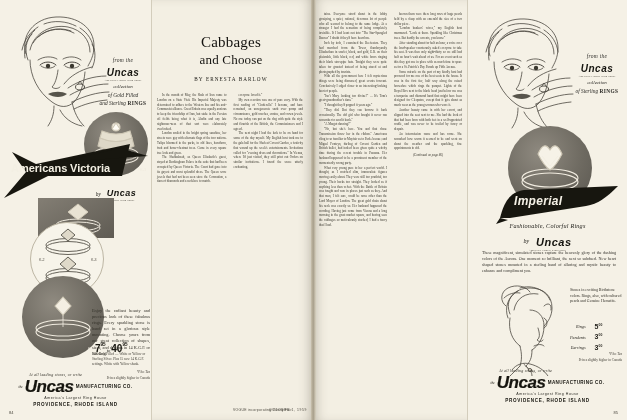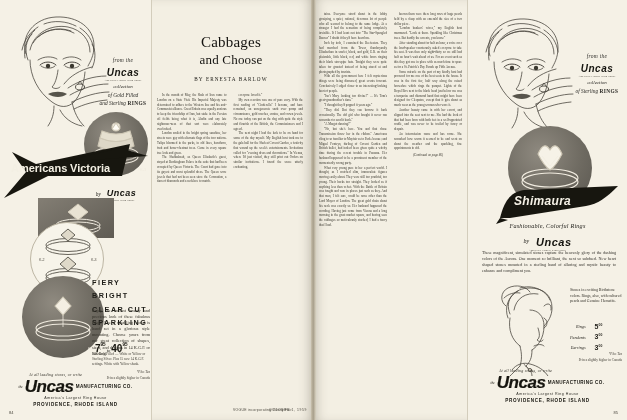--- a/index.html
+++ b/index.html
@@ -270,25 +270,20 @@
           <g stroke="#f0ebdf" fill="none" stroke-width="1.1">
             <ellipse cx="41" cy="52" rx="27" ry="8"></ellipse>
             <ellipse cx="41" cy="56" rx="27" ry="8"></ellipse>
             <path d="M33 30 l8 -9 l8 9 l-8 9 z" fill="#f4efe3" stroke="#cfc8b6"></path>
             <path d="M41 39 l0 12" stroke-width=".8"></path>
           </g>
           <text x="66" y="74" font-size="4" fill="#efeade" font-family="Liberation Sans, sans-serif">K-4</text>
         </svg>
       </div>
 
-      <div class="adtext fiery" style="left:92px; top:276px; width:60px;">
-        <div>FIERY BRIGHT</div>
-        <div>CLEAR CUT</div>
-        <div>SPARKLING</div>
-      </div>
 
       <div class="adtext adbody" style="left:92px; top:308px; width:58px;">Enjoy the radiant beauty and precious look of these fabulous rings. Every sparkling stone is hand set in a glorious style mounting. Choose yours from our great collection of shapes, sizes, and designs in 14 K.G.F. or Sterling.</div>
 
       <div class="adtext price-line" style="left:95px; top:338px;">
         <span class="big">7</span><span class="sup">95</span><span class="to">to</span><span class="big">40</span><span class="sup">95</span>
       </div>
 
       <div class="adtext footnote" style="left:92px; top:352px; width:58px;">14K Gold Filled — White or Yellow or Sterling Silver. Plus 15 new 14 K.G.F. settings. White with Yellow shank.</div>
       <div class="adtext footnote" style="left:108px; top:370px; width:42px; text-align:right; font-style:italic;">*Plus Tax</div>
       <div class="adtext footnote" style="left:96px; top:376px; width:54px; text-align:right;">Prices slightly higher in Canada</div>
@@ -415,21 +410,21 @@
             <path d="M34 30 l8 10 l8 -10" stroke-width=".7"></path>
           </g>
         </svg>
       </div>
 
       <div class="shimaura-banner" style="left:26px; top:184px; width:128px; height:40px;">
         <svg width="128" height="40" viewBox="0 0 128 40">
           <path d="M6 34 C10 18 16 8 30 6 L124 2 C112 14 104 20 92 22 L16 34 Z" fill="#17160f"></path>
           <path d="M6 34 L2 40 L14 36 Z" fill="#17160f"></path>
         </svg>
-        <span class="shimaura-label" style="left:20px; top:10px; font-size:12px;">Shimaura</span>
+        <span class="shimaura-label" style="left:20px; top:10px; font-size:12px;">Imperial</span>
       </div>
 
       <div class="fashionable" style="top:222px;">Fashionable, Colorful Rings</div>
       <div class="by-row" style="top:232px;">
         <span class="by-word">by</span>
         <span class="brand-script" style="font-size:11px; margin-left:3px;">Uncas</span>
         <div class="brand-sub">America's Largest Ring House</div>
       </div>
 
       <div class="blurb" style="left:14px; top:250px; width:134px;">These magnificent, simulated stones capture the heavenly glory of the dashing colors of the Aurora. One moment so brilliant, the next so subdued. New heart shaped stones mounted in a sterling band of alluring and mystic beauty to enhance and compliment you.</div>

